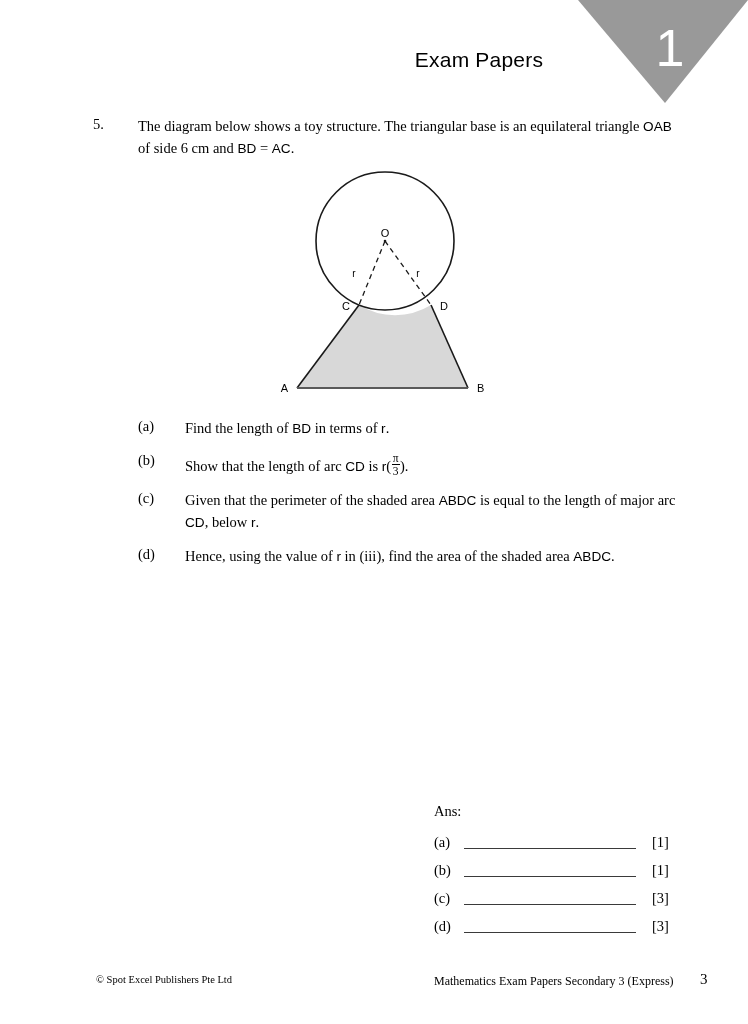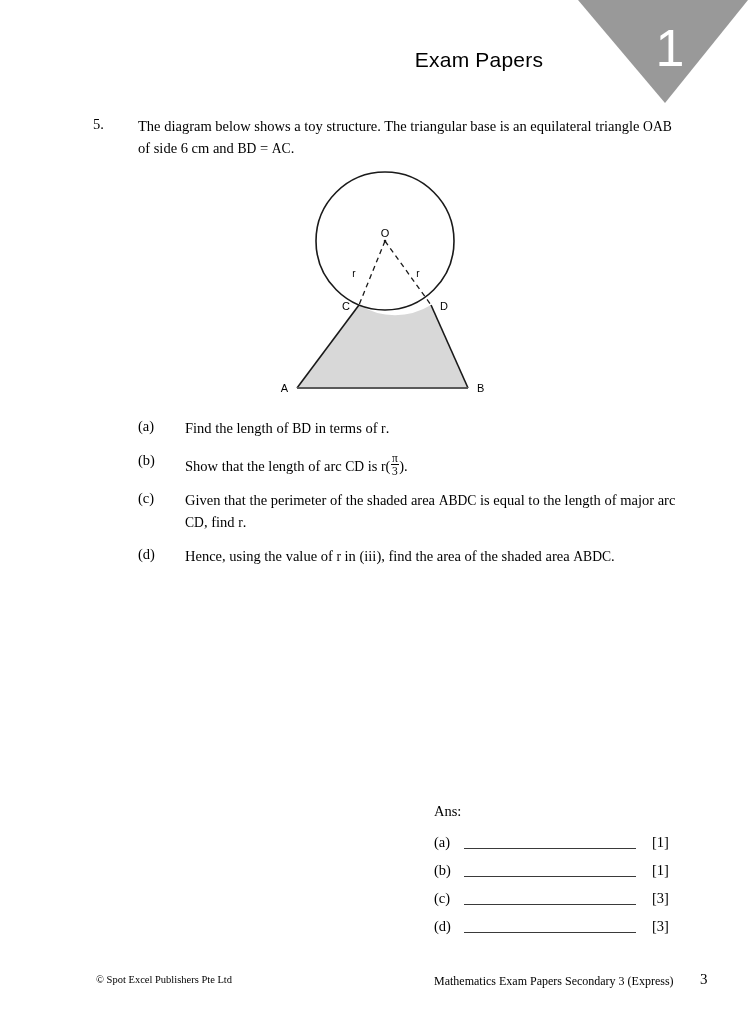--- a/index.html
+++ b/index.html
@@ -73,21 +73,21 @@
   .q-stem {
     position: absolute;
     left: 138px;
     top: 0;
     width: 534px;
     font-size: 14.5px;
     line-height: 1.5;
     text-align: left;
   }
   .sans {
-    font-family: Liberation Serif, serif;
+    font-family: Liberation Sans, sans-serif;
     font-size: 13.6px;
   }
 
   
   #diagram {
     position: absolute;
     top: 160px;
     left: 255px;
     width: 250px;
     height: 245px;
@@ -253,21 +253,21 @@
   <div class="part-row" id="part-0" style="height:22px;">
     <div class="part-label">(a)</div>
     <div class="part-text" id="part-text-0"><span>Find the length of </span><span class="sans">BD</span><span> in terms of </span><span class="sans">r</span><span>.</span></div>
   </div>
   <div class="part-row" id="part-1" style="height:26px;">
     <div class="part-label">(b)</div>
     <div class="part-text" id="part-text-1"><span>Show that the length of arc </span><span class="sans">CD</span><span> is </span><span class="sans">r</span><span>(</span><span class="frac"><span class="num">π</span><span class="den">3</span></span><span>).</span></div>
   </div>
   <div class="part-row" id="part-2" style="height:44px;">
     <div class="part-label">(c)</div>
-    <div class="part-text" id="part-text-2"><span>Given that the perimeter of the shaded area </span><span class="sans">ABDC</span><span> is equal to the length of major arc </span><span class="sans">CD</span><span>, find </span><span class="sans">r</span><span>.</span></div>
+    <div class="part-text" id="part-text-2"><span>Given that the perimeter of the shaded area </span><span class="sans">ABDC</span><span> is equal to the length of major arc </span><span class="sans">CD</span><span>, below </span><span class="sans">r</span><span>.</span></div>
   </div>
   <div class="part-row" id="part-3" style="height:22px;">
     <div class="part-label">(d)</div>
     <div class="part-text" id="part-text-3"><span>Hence, using the value of </span><span class="sans">r</span><span> in (iii), find the area of the shaded area </span><span class="sans">ABDC</span><span>.</span></div>
   </div>
 </div>
 
 <div id="answers">
   <div id="ans-heading">Ans:</div>
 

